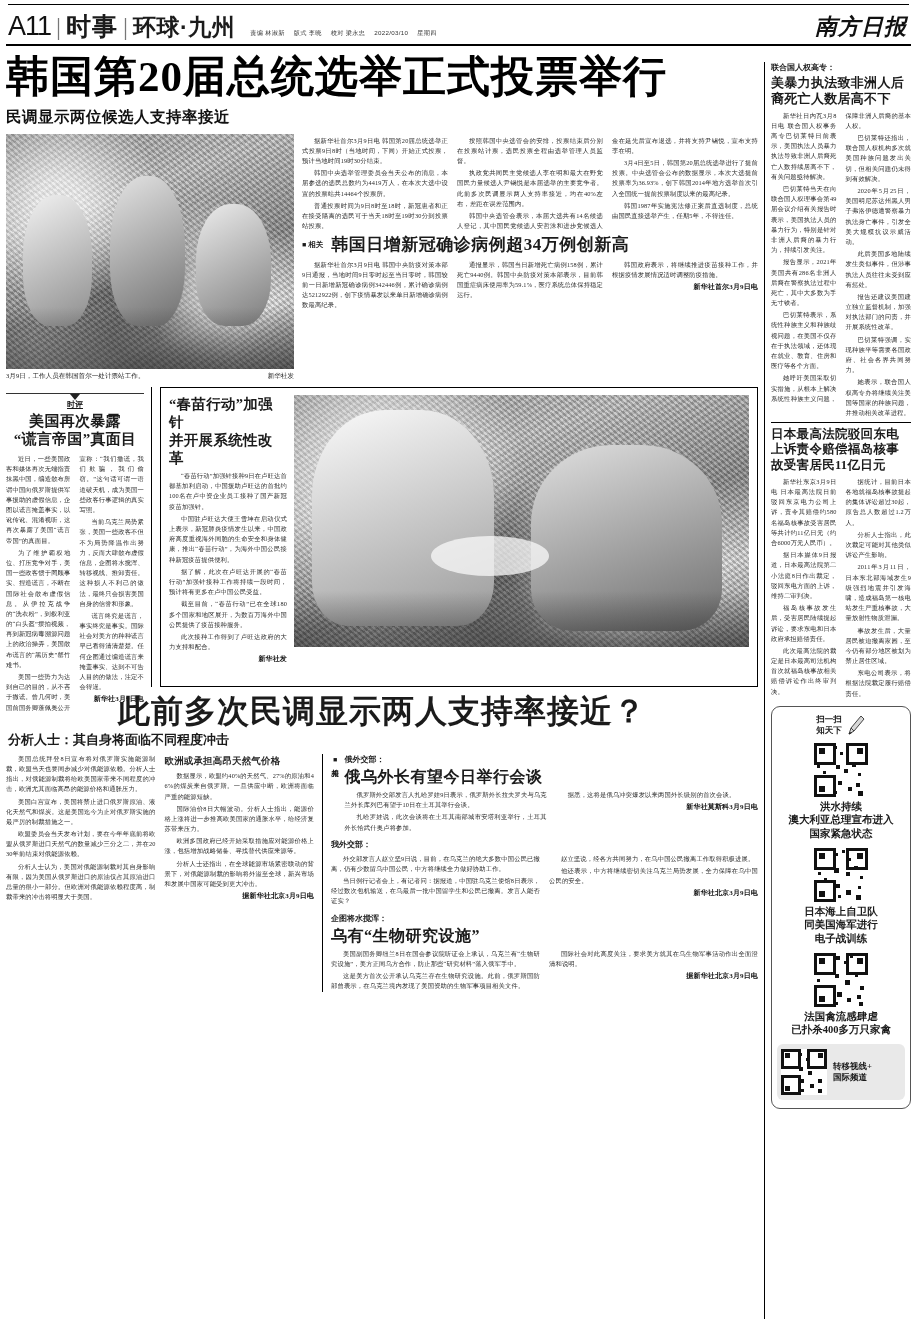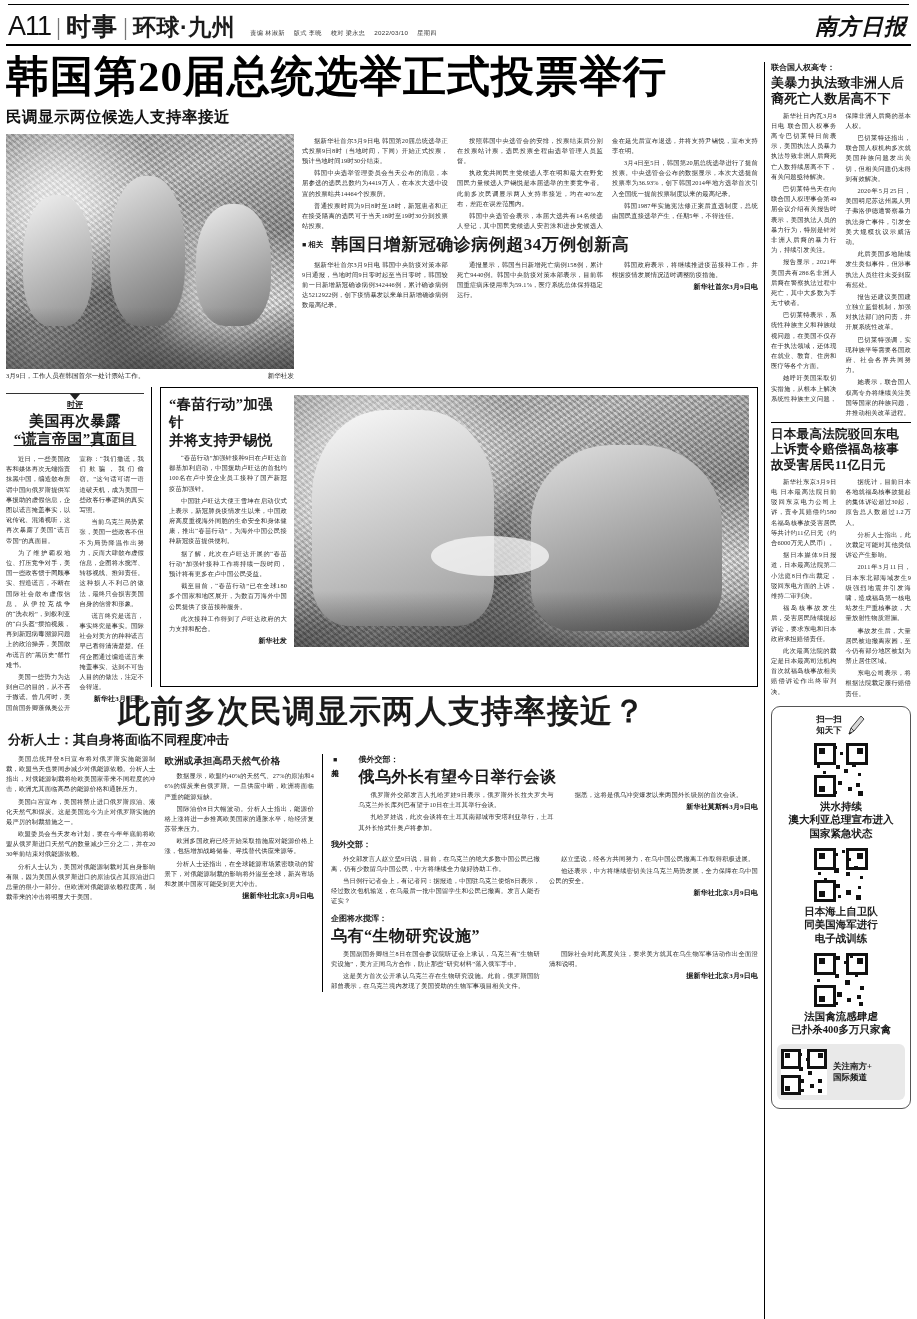--- a/index.html
+++ b/index.html
@@ -175,36 +175,36 @@
       <div style="display:flex;gap:8px;margin-top:6px;height:300px;">
 
         <div style="width:146px;flex:0 0 auto;border-right:1px solid #000;padding-right:7px;box-sizing:border-box;">
           <div class="shiping">
             <div class="bar"></div>
             <div class="tri"></div>
             <div class="lbl">时评</div>
           </div>
           <div style="text-align:center;">
             <div class="hl-small" style="font-size:15px;">美国再次暴露</div>
-            <div class="hl-small" style="font-size:15px;text-decoration:underline;">“谎言帝国”真面目</div>
+            <div class="hl-small" style="font-size:15px;">“谎言帝国”真面目</div>
           </div>
           <div class="copy cols2" style="margin-top:5px;">
             <p>近日，一些美国政客和媒体再次无端指责抹黑中国，编造散布所谓中国向俄罗斯提供军事援助的虚假信息，企图以谎言掩盖事实，以讹传讹、混淆视听，这再次暴露了美国“谎言帝国”的真面目。</p>
             <p>为了维护霸权地位、打压竞争对手，美国一些政客惯于罔顾事实、捏造谎言，不断在国际社会散布虚假信息。从伊拉克战争的“洗衣粉”，到叙利亚的“白头盔”摆拍视频，再到新冠病毒溯源问题上的政治操弄，美国散布谎言的“黑历史”罄竹难书。</p>
             <p>美国一些势力为达到自己的目的，从不吝于撒谎。曾几何时，美国前国务卿蓬佩奥公开宣称：“我们撒谎，我们欺骗，我们偷窃。”这句话可谓一语道破天机，成为美国一些政客行事逻辑的真实写照。</p>
             <p>当前乌克兰局势紧张，美国一些政客不但不为局势降温作出努力，反而大肆散布虚假信息，企图将水搅浑、转移视线、推卸责任。这种损人不利己的做法，最终只会损害美国自身的信誉和形象。</p>
             <p>谎言终究是谎言，事实终究是事实。国际社会对美方的种种谎言早已看得清清楚楚。任何企图通过编造谎言来掩盖事实、达到不可告人目的的做法，注定不会得逞。</p>
             <p class="sig">新华社3月9日电</p>
           </div>
         </div>
 
         <div class="boxed" style="flex:1 1 auto;display:flex;gap:7px;padding:7px 8px;">
           <div style="width:118px;flex:0 0 auto;">
             <div class="hl-small" style="font-size:14.5px;">“春苗行动”加强针</div>
-            <div class="hl-small" style="font-size:14.5px;margin-bottom:4px;">并将支持尹锡悦</div>
+            <div class="hl-small" style="font-size:14.5px;margin-bottom:4px;">并开展系统性改革</div>
             <div class="copy">
               <p>“春苗行动”加强针接种9日在卢旺达首都基加利启动，中国援助卢旺达的首批约100名在卢中资企业员工接种了国产新冠疫苗加强针。</p>
               <p>中国驻卢旺达大使王雪坤在启动仪式上表示，新冠肺炎疫情发生以来，中国政府高度重视海外同胞的生命安全和身体健康，推出“春苗行动”，为海外中国公民接种新冠疫苗提供便利。</p>
               <p>据了解，此次在卢旺达开展的“春苗行动”加强针接种工作将持续一段时间，预计将有更多在卢中国公民受益。</p>
               <p>截至目前，“春苗行动”已在全球180多个国家和地区展开，为数百万海外中国公民提供了疫苗接种服务。</p>
               <p>此次接种工作得到了卢旺达政府的大力支持和配合。</p>
               <p class="sig">新华社发</p>
             </div>
           </div>
           <div style="flex:1 1 auto;">
@@ -235,21 +235,21 @@
               <p>数据显示，欧盟约40%的天然气、27%的原油和46%的煤炭来自俄罗斯。一旦供应中断，欧洲将面临严重的能源短缺。</p>
               <p>国际油价8日大幅波动。分析人士指出，能源价格上涨将进一步推高欧美国家的通胀水平，给经济复苏带来压力。</p>
               <p>欧洲多国政府已经开始采取措施应对能源价格上涨，包括增加战略储备、寻找替代供应来源等。</p>
               <p>分析人士还指出，在全球能源市场紧密联动的背景下，对俄能源制裁的影响将外溢至全球，新兴市场和发展中国家可能受到更大冲击。</p>
               <p class="sig">据新华社北京3月9日电</p>
             </div>
           </div>
 
           <div style="flex:1 1 auto;border-left:1px solid #000;padding-left:8px;box-sizing:border-box;">
 
-            <div style="display:flex;gap:20px;">
+            <div style="display:flex;gap:6px;">
               <span class="tag-sq" style="writing-mode:vertical-rl;line-height:1;font-size:7.5px;padding-top:2px;">相关</span>
               <div style="flex:1 1 auto;">
                 <div class="kicker">俄外交部：</div>
                 <div class="hl-mid" style="font-size:16px;">俄乌外长有望今日举行会谈</div>
                 <div class="copy cols2" style="margin-top:4px;">
                   <p>俄罗斯外交部发言人扎哈罗娃9日表示，俄罗斯外长拉夫罗夫与乌克兰外长库列巴有望于10日在土耳其举行会谈。</p>
                   <p>扎哈罗娃说，此次会谈将在土耳其南部城市安塔利亚举行，土耳其外长恰武什奥卢将参加。</p>
                   <p>据悉，这将是俄乌冲突爆发以来两国外长级别的首次会谈。</p>
                   <p class="sig">新华社莫斯科3月9日电</p>
                 </div>
@@ -435,21 +435,21 @@
             <div class="m" style="left:18px;top:18px;width:4px;height:4px;"></div>
             <div class="m" style="left:27px;top:22px;width:4px;height:4px;"></div>
             <div class="m" style="left:35px;top:17px;width:3px;height:3px;"></div>
             <div class="m" style="left:19px;top:30px;width:4px;height:4px;"></div>
             <div class="m" style="left:29px;top:35px;width:4px;height:4px;"></div>
             <div class="m" style="left:37px;top:30px;width:4px;height:4px;"></div>
             <div class="m" style="left:20px;top:40px;width:3px;height:3px;"></div>
             <div class="m" style="left:37px;top:40px;width:4px;height:4px;"></div>
           </div>
           <div class="txt">
-            <div>关注南方+</div>
+            <div>转移视线+</div>
             <div>国际频道</div>
           </div>
         </div>
       </div>
 
     </div>
   </div>
 </div>
 
 </body></html>

